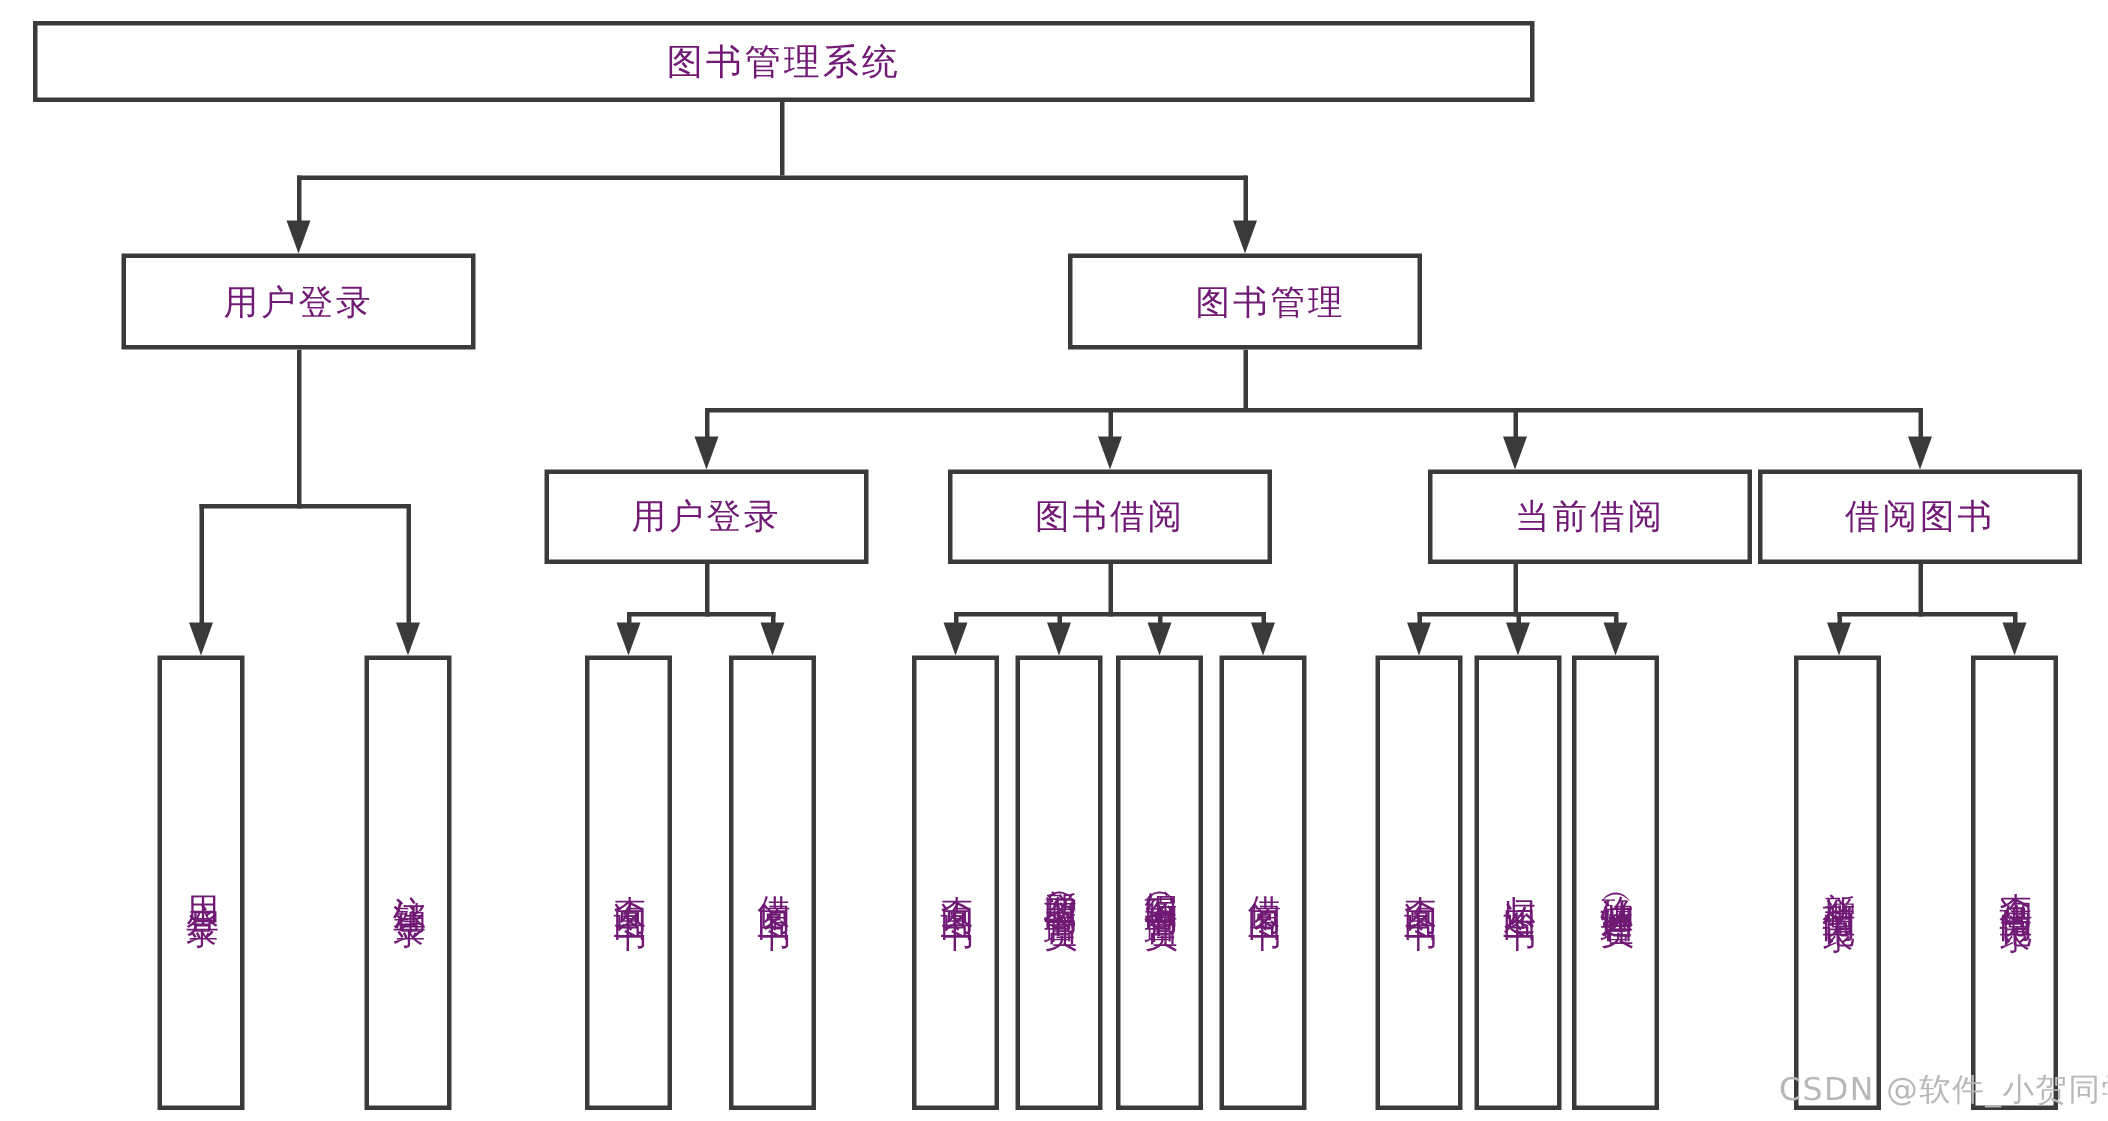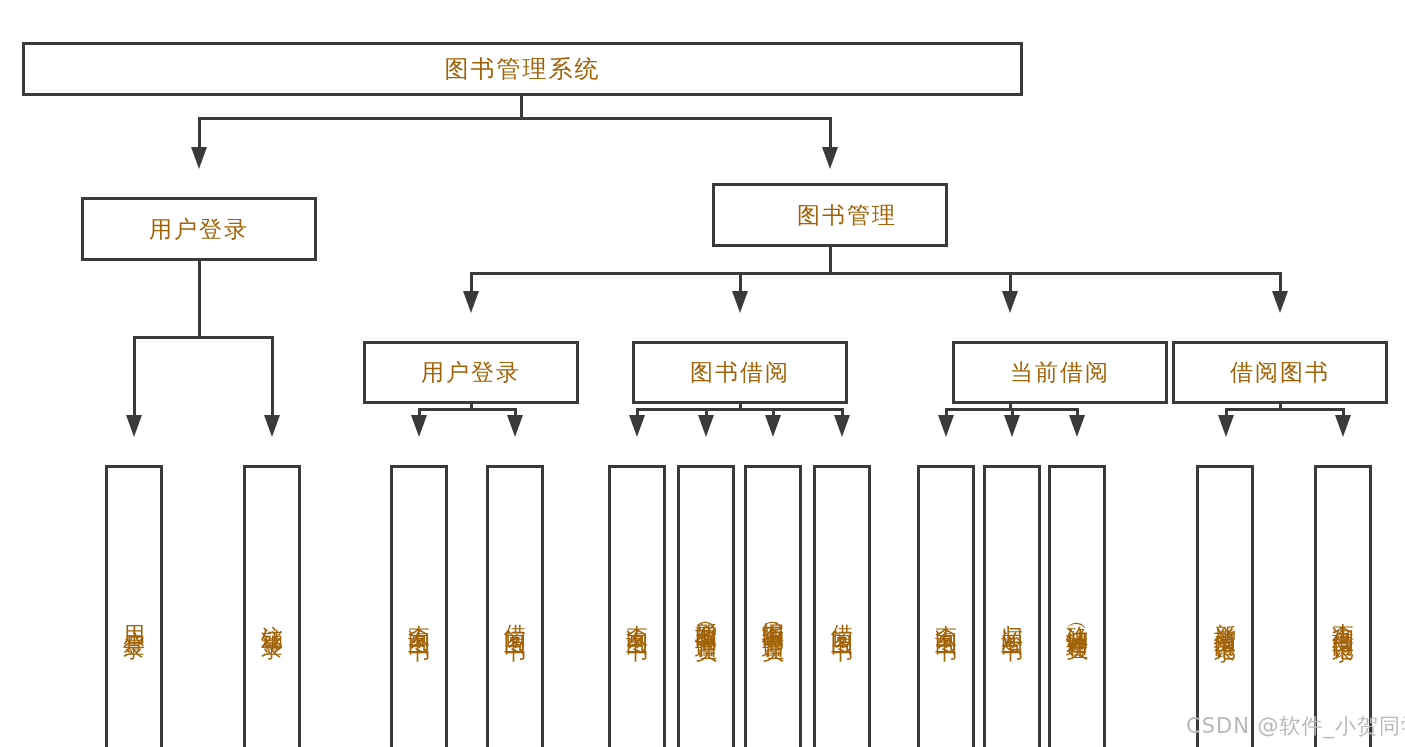--- a/index.html
+++ b/index.html
@@ -15,23 +15,22 @@
   .node {
     position: absolute;
     box-sizing: border-box;
     border: 3px solid #3a3a3a;
     background: #ffffff;
     display: flex;
     align-items: center;
     justify-content: center;
     font-size: 23px;
     letter-spacing: 2px;
-    color: #a16207;
+    color: #701a75;
     text-align: center;
-    margin-top: 28px;
   }
   .leaf {
     writing-mode: vertical-rl;
     text-orientation: mixed;
     font-size: 22px;
     letter-spacing: 5px;
     line-height: 1;
   }
   .h-line, .v-line { position: absolute; background: #3a3a3a; }
   .h-line { height: 3px; }
@@ -114,21 +113,21 @@
   <div class="h-line" style="left:1225px; top:408px; width:119px;"></div>
   <div class="v-line" style="left:1225px; top:408px; height:10px;"></div>
   <div class="arrow" style="left:1218px; top:415px;"></div>
   <div class="v-line" style="left:1342px; top:408px; height:10px;"></div>
   <div class="arrow" style="left:1335px; top:415px;"></div>
 
   <div class="node" style="left:22px; top:14px; width:1001px; height:54px; font-size:24px;">图书管理系统</div>
 
   <div class="node" style="left:81px; top:169px; width:236px; height:64px;">用户登录</div>
 
-  <div class="node" style="left:712px; top:155px; width:236px; height:64px;padding-left:34px;">图书管理</div>
+  <div class="node" style="left:712px; top:169px; width:236px; height:64px;padding-left:34px;">图书管理</div>
 
   <div class="node" style="left:363px; top:313px; width:216px; height:63px;">用户登录</div>
 
   <div class="node" style="left:632px; top:313px; width:216px; height:63px;text-align:center;">图书借阅</div>
 
   <div class="node" style="left:952px; top:313px; width:216px; height:63px;">当前借阅</div>
 
   <div class="node" style="left:1172px; top:313px; width:216px; height:63px;">借阅图书</div>
 
   <div class="node leaf" style="left:105px; top:437px; width:58px; height:303px;">用户登录</div>

